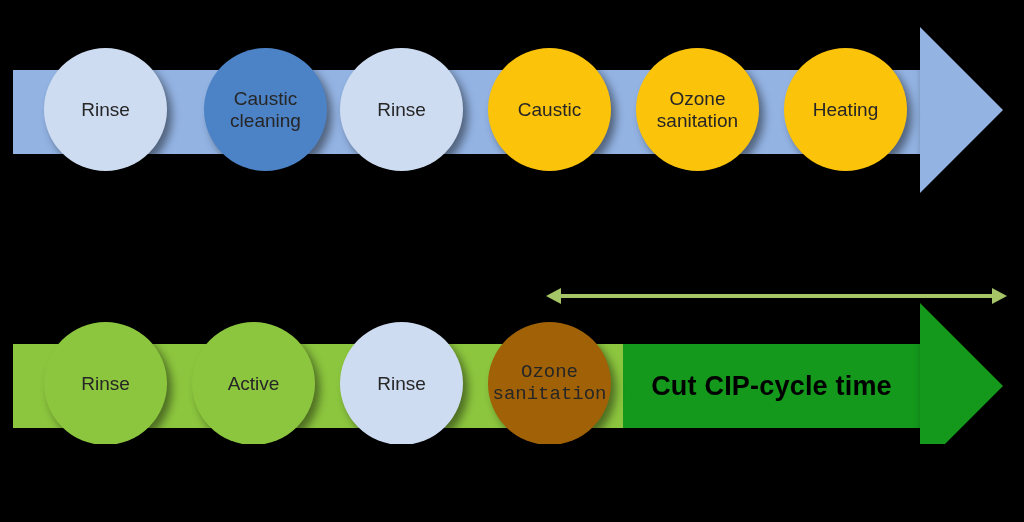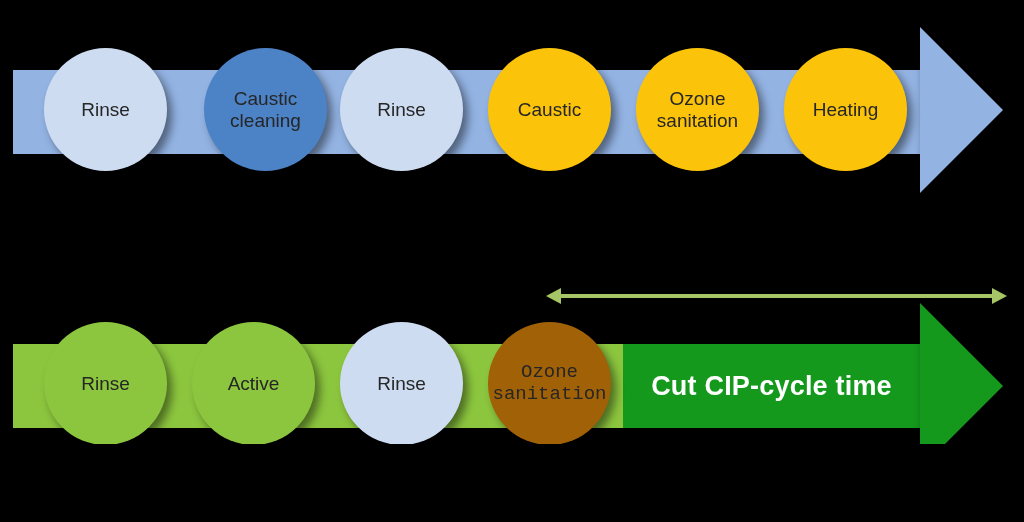--- a/index.html
+++ b/index.html
@@ -9,21 +9,21 @@
   }
   
   .band{position:absolute;height:84px;}
   .band-blue{left:13px;top:70px;width:907px;background:#93b3e3;}
   .band-green{left:13px;top:344px;width:610px;background:#8cc63e;}
   .band-darkgreen{
     left:623px;top:344px;width:297px;background:#14991c;
     display:flex;align-items:center;justify-content:center;
   }
   .band-darkgreen .arrow-text{
-    color:#ffffff;font-size:27px;font-weight:bold;letter-spacing:.2px;white-space:nowrap;
+    color:#000000;font-size:27px;font-weight:bold;letter-spacing:.2px;white-space:nowrap;
   }
   
   .head{position:absolute;width:0;height:0;border-top:83px solid transparent;border-bottom:83px solid transparent;}
   .head-blue{left:920px;top:27px;border-left:83px solid #93b3e3;filter:drop-shadow(3px 4px 4px rgba(0,0,0,.45));}
   .head-darkgreen{left:920px;top:303px;border-left:83px solid #14991c;filter:drop-shadow(3px 4px 4px rgba(0,0,0,.45));}
   
   .circle{
     position:absolute;width:123px;height:123px;border-radius:50%;
     display:flex;align-items:center;justify-content:center;text-align:center;
     box-shadow:5px 6px 9px rgba(0,0,0,.45);

